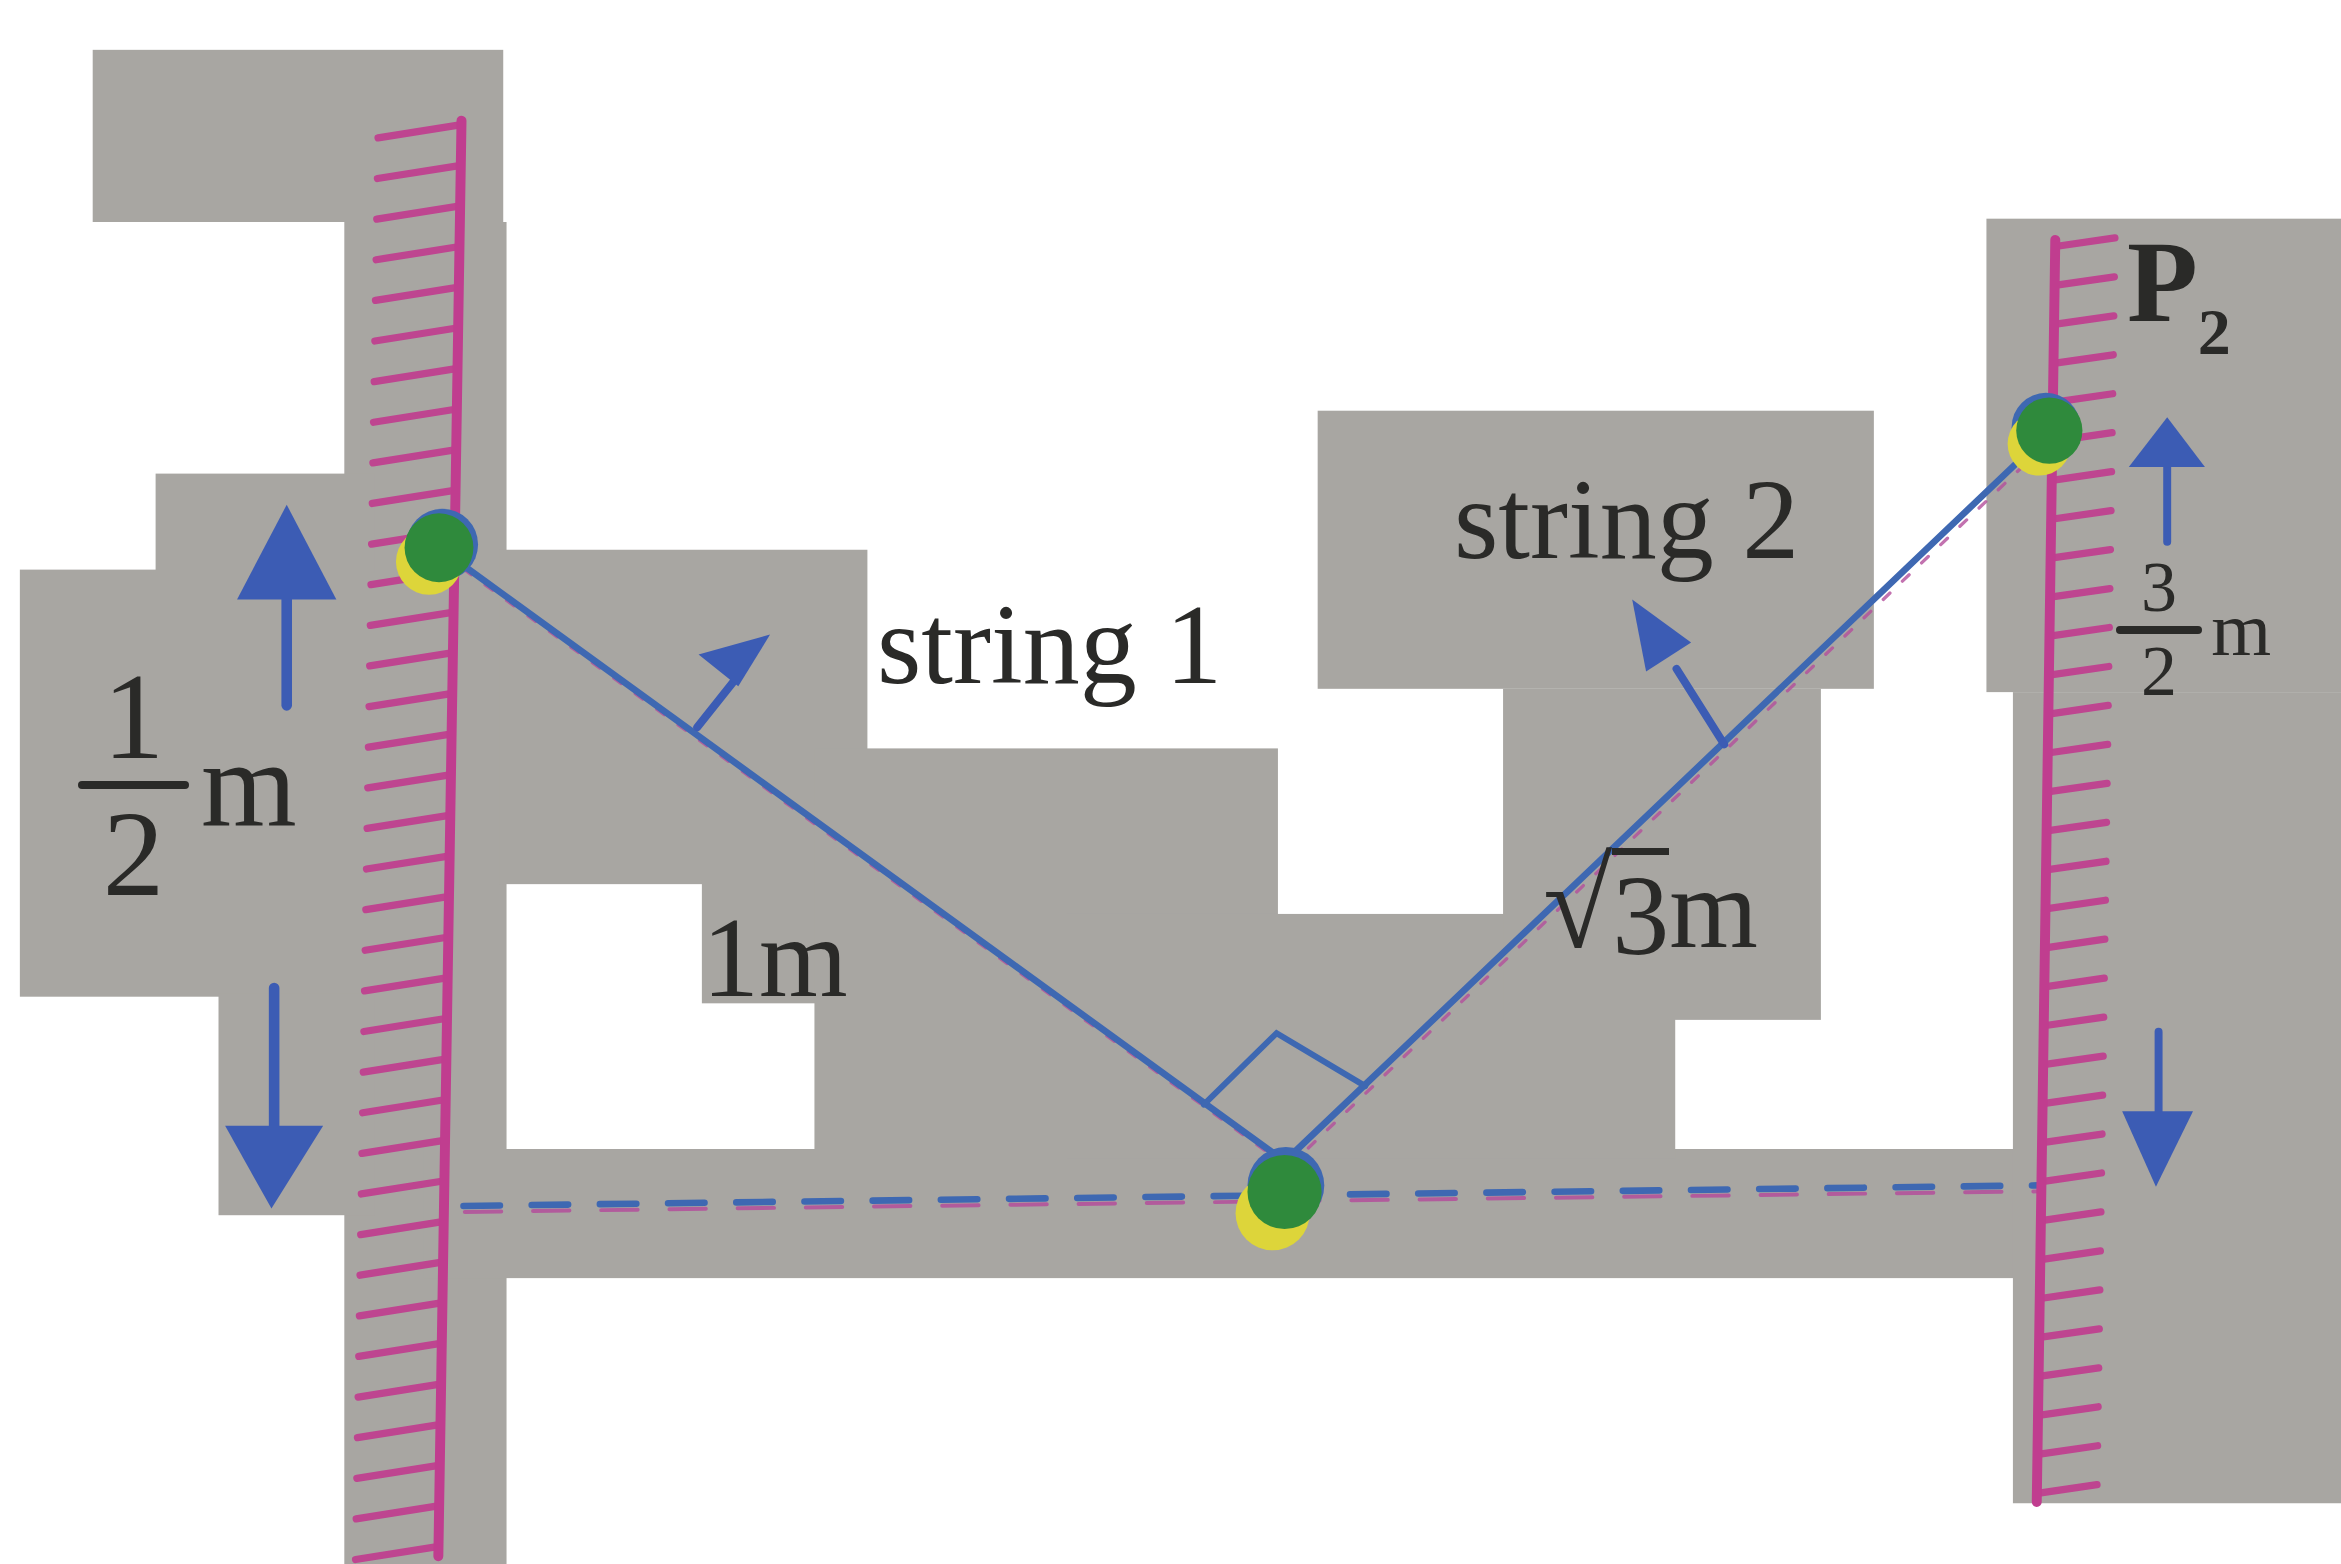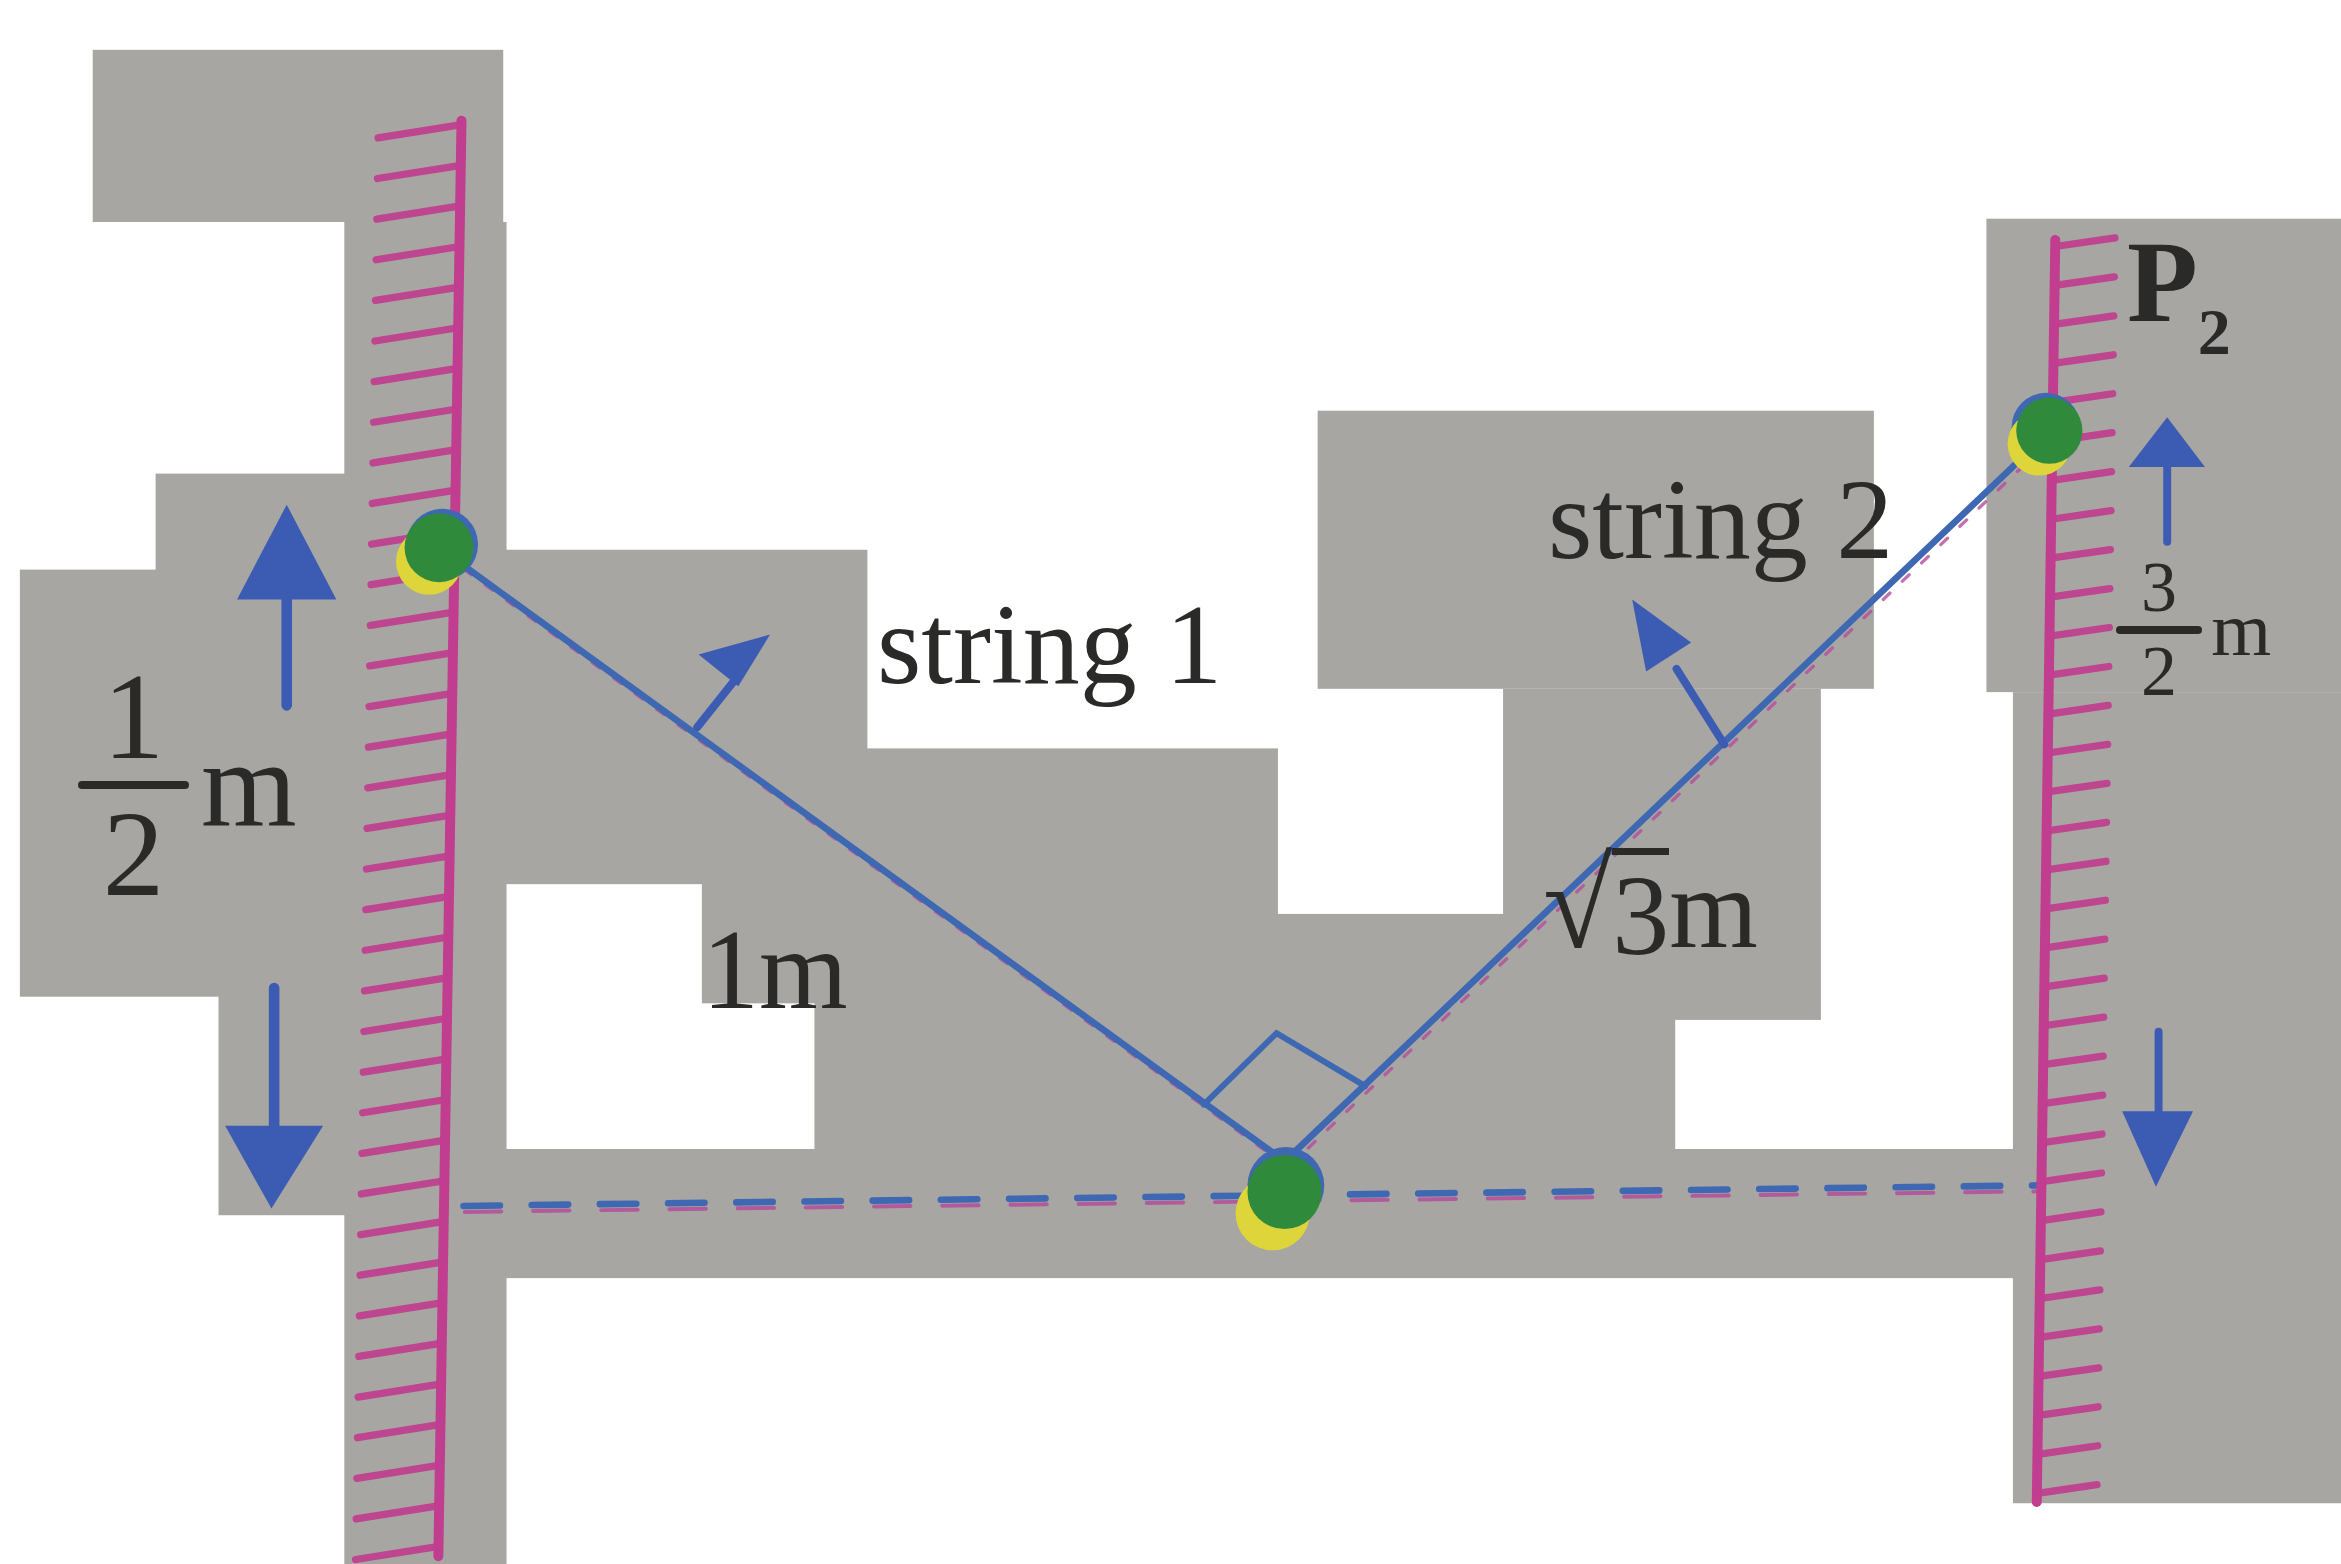--- a/index.html
+++ b/index.html
@@ -204,23 +204,23 @@
       <circle cx="1922" cy="1832" r="56" class="yellow"></circle>
       <circle cx="1940" cy="1800" r="56" class="green"></circle>
     </g>
   </svg>
 
 
   <div class="lbl pole-label" id="p2-label" style="left:2127px;top:224px;"><span>P</span><sub>2</sub></div>
 
   <div class="lbl string-label" style="left:877px;top:588px;">string 1</div>
 
-  <div class="lbl string-label" style="left:1548px;top:463px;">string 2</div>
-
-  <div class="lbl len-label" style="left:702px;top:901px;margin-top:12px;">1m</div>
+  <div class="lbl string-label" style="left:1454px;top:463px;">string 2</div>
+
+  <div class="lbl len-label" style="left:702px;top:901px;">1m</div>
 
   <div class="lbl len-label" style="left:1543px;top:848px;"><span class="sqrt-wrap">
         <span class="sqrt-sym">√</span>
         <span class="radicand">3</span>
       </span><span>m</span></div>
 
   <div class="measure" id="measure-left" style="left:78px;top:652px;">
     <span class="frac">
       <span class="num">1</span>
       <span class="bar"></span>

